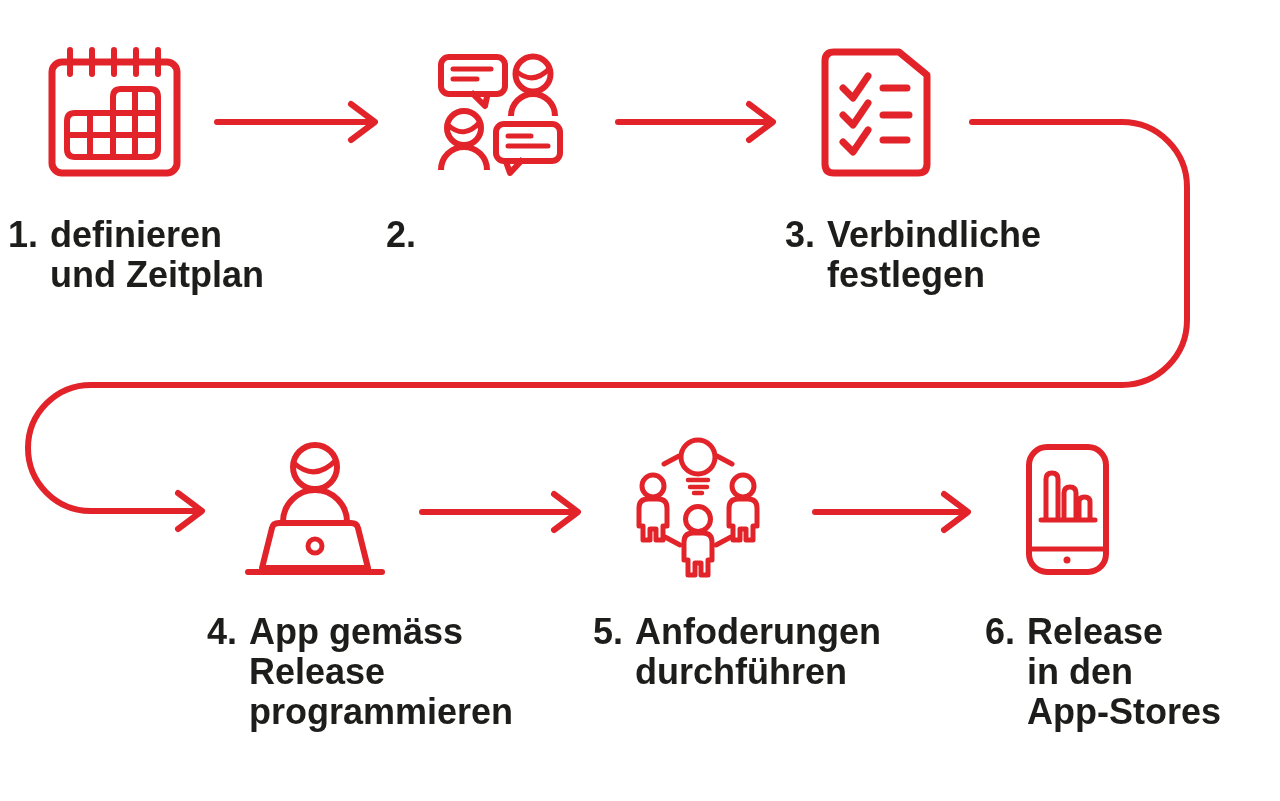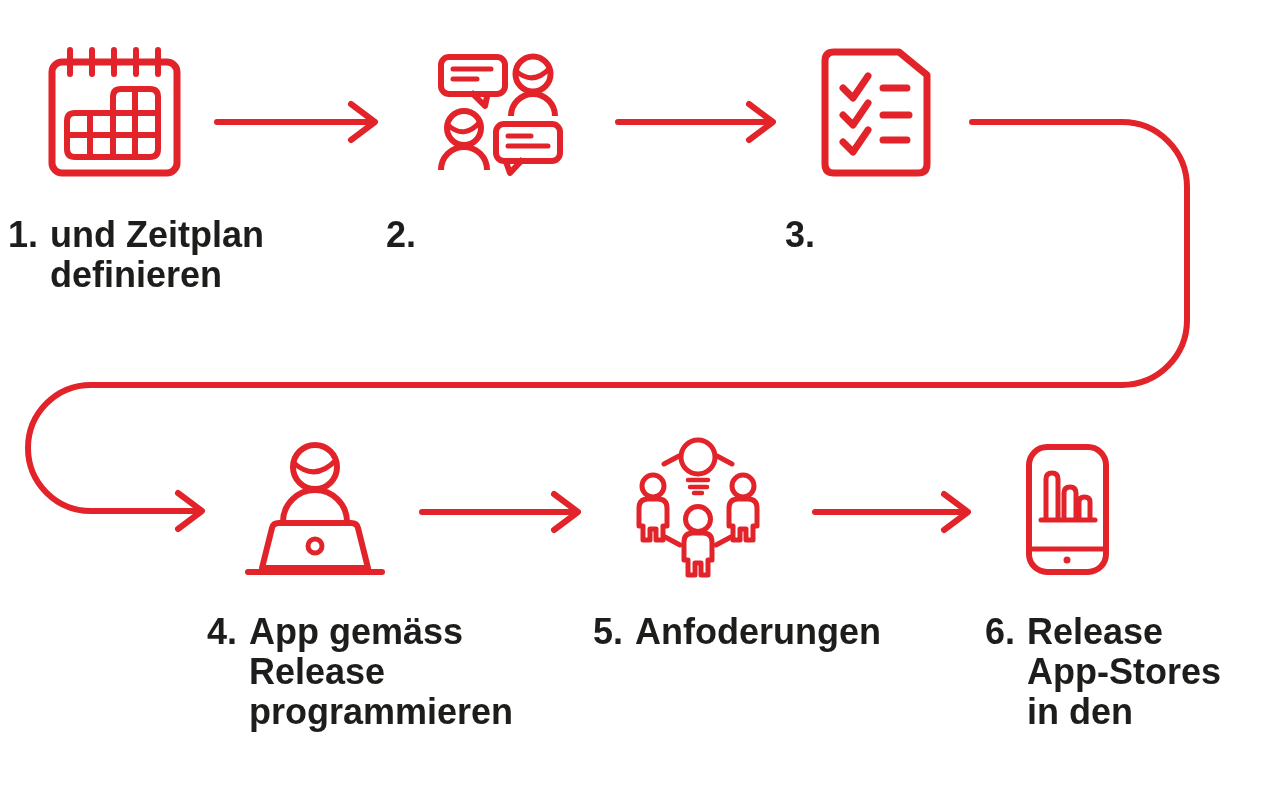--- a/index.html
+++ b/index.html
@@ -103,55 +103,58 @@
       <path d="M1041,520 H1095" class="s w5 rc"></path>
       <path d="M1046,520 V479 Q1046,473 1052,473 Q1058,473 1058,479 V520 M1064,520 V493 Q1064,487 1070,487 Q1076,487 1076,493 V520 M1079,520 V502 Q1079,497 1084.5,497 Q1090,497 1090,502 V520" class="s w5"></path>
       <path d="M1029,549 H1106" class="s w5"></path>
       <circle cx="1067" cy="560" r="3.5" class="f"></circle>
     </g>
   </svg>
 
   <div class="label l1">
     <span class="num">1.</span>
     <span class="txt">
+      <span class="ln">definieren</span>
       <span class="ln">und Zeitplan</span>
-      <span class="ln">definieren</span>
     </span>
   </div>
 
   <div class="label l2">
     <span class="num">2.</span>
     <span class="txt">
     </span>
   </div>
 
   <div class="label l3">
     <span class="num">3.</span>
     <span class="txt">
+      <span class="ln">Verbindliche</span>
+      <span class="ln">festlegen</span>
     </span>
   </div>
 
   <div class="label l4">
     <span class="num">4.</span>
     <span class="txt">
       <span class="ln">App gemäss</span>
       <span class="ln">Release</span>
       <span class="ln">programmieren</span>
     </span>
   </div>
 
   <div class="label l5">
     <span class="num">5.</span>
     <span class="txt">
       <span class="ln">Anfoderungen</span>
+      <span class="ln">durchführen</span>
     </span>
   </div>
 
   <div class="label l6">
     <span class="num">6.</span>
     <span class="txt">
       <span class="ln">Release</span>
+      <span class="ln">in den</span>
       <span class="ln">App-Stores</span>
-      <span class="ln">in den</span>
     </span>
   </div>
 
 </div>
 
 </body></html>

